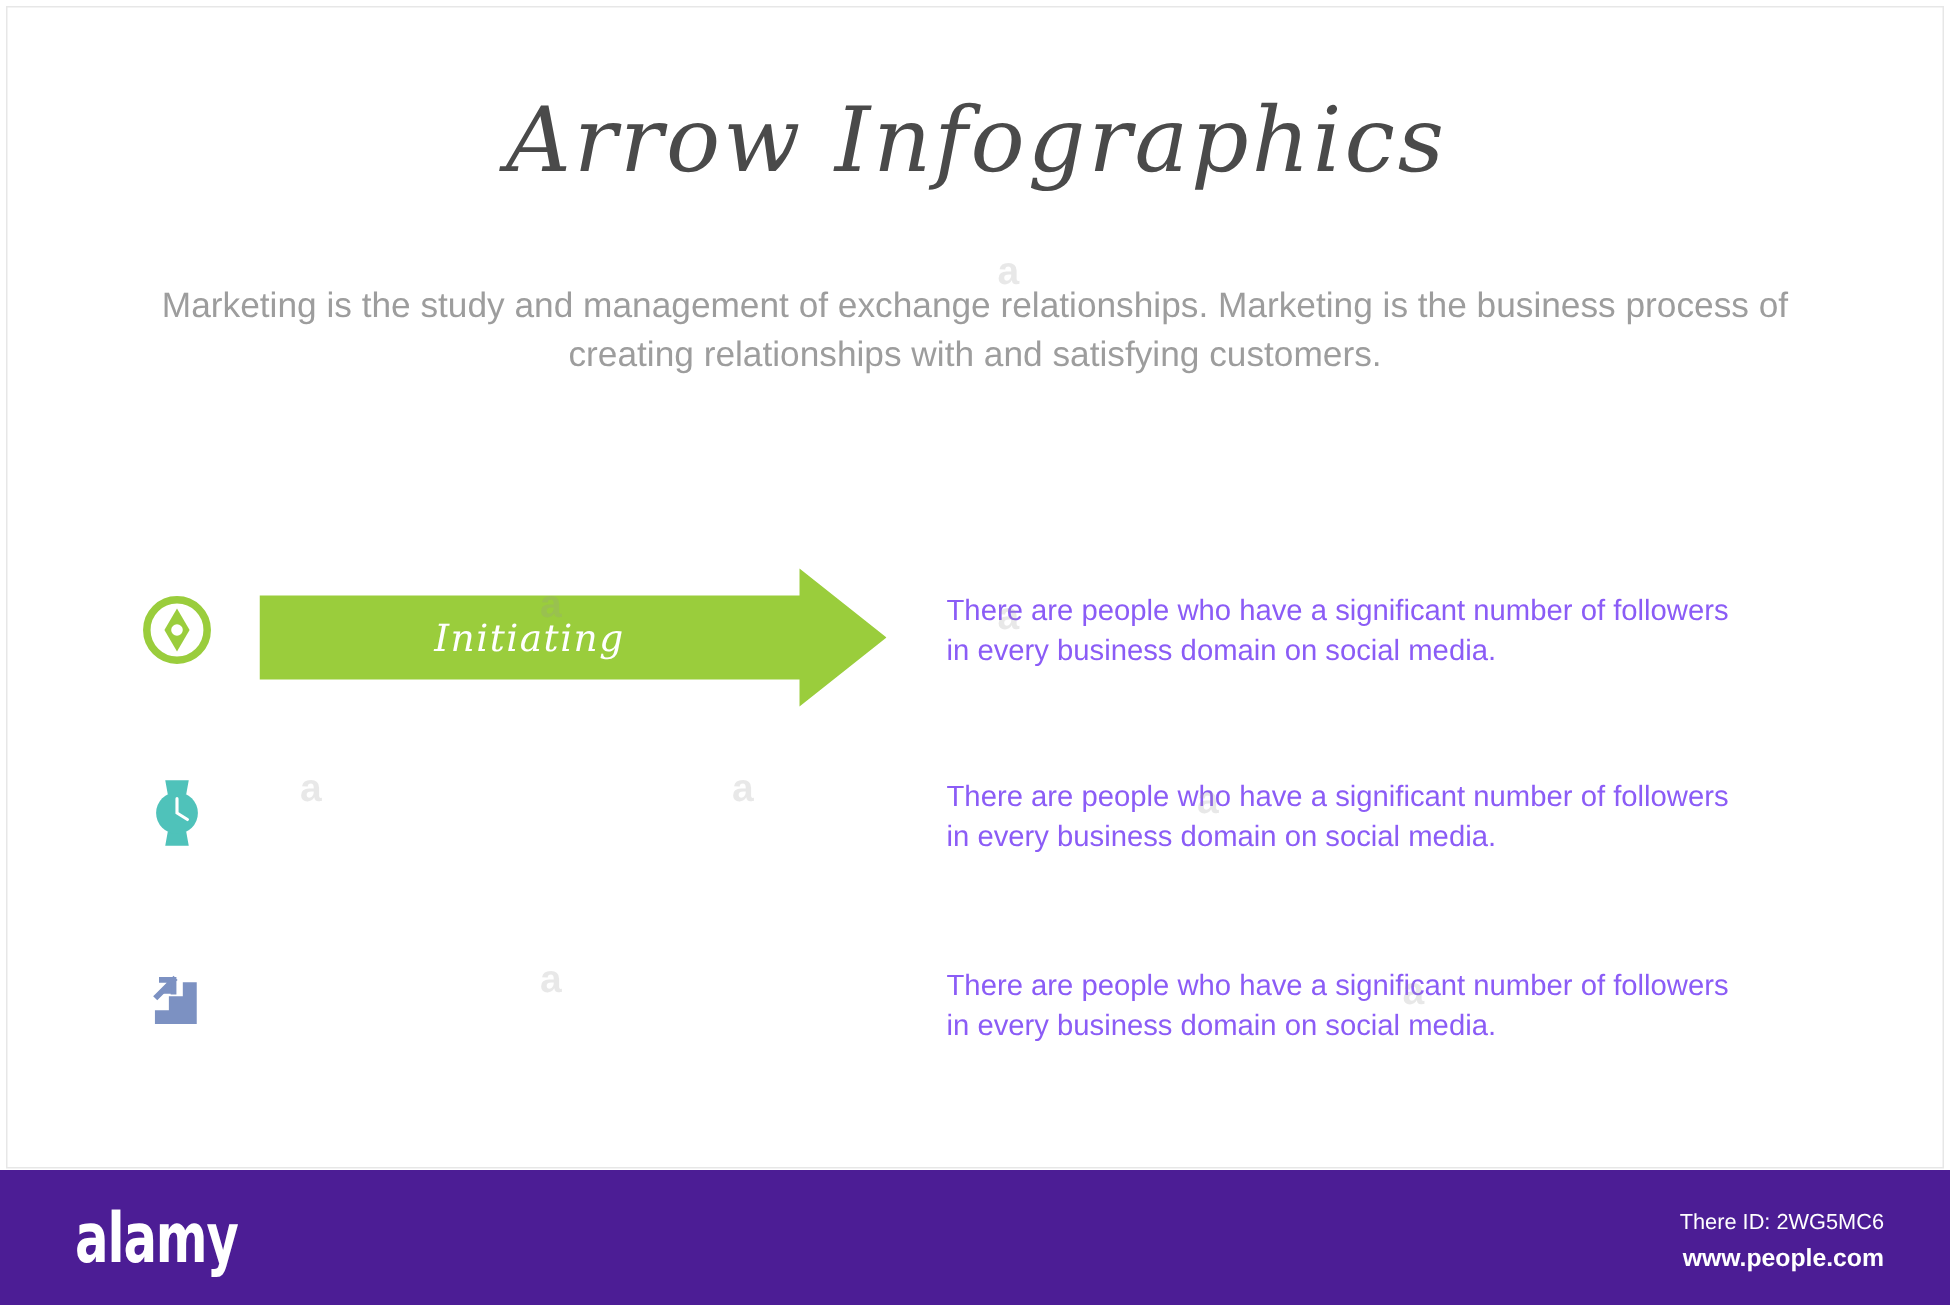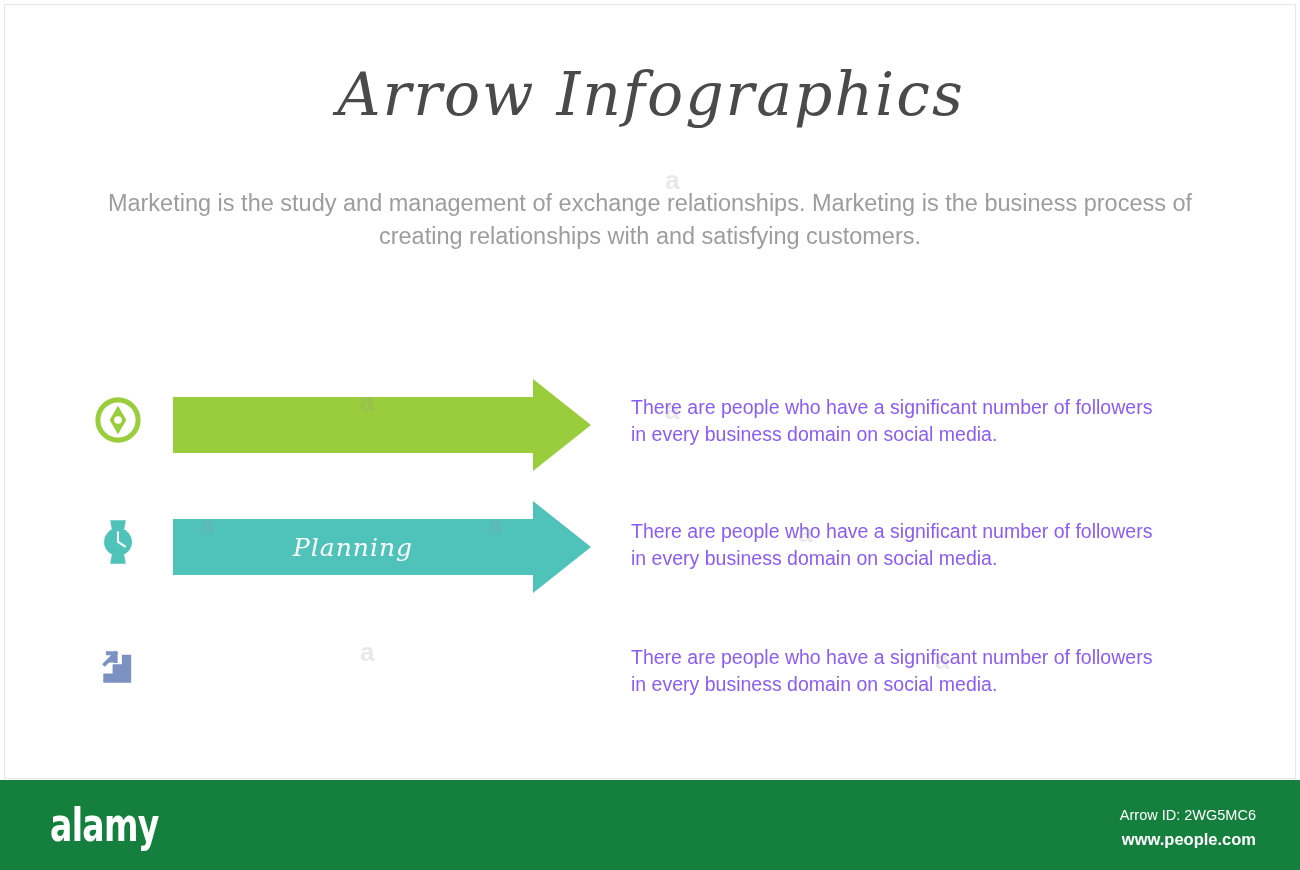--- a/index.html
+++ b/index.html
@@ -146,21 +146,21 @@
     user-select: none;
   }
 
   
   .footer {
     position: absolute;
     left: 0;
     bottom: 0;
     width: 1300px;
     height: 90px;
-    background: #15803d;
+    background: #4c1d95;
   }
 
   .alamy-logo {
     position: absolute;
     left: 50px;
     top: 22px;
     font-family: "DejaVu Sans", sans-serif;
     font-weight: bold;
     font-size: 46px;
     line-height: 46px;
@@ -210,42 +210,37 @@
             <circle cx="31" cy="31" r="24" fill="none" stroke="#9ACD3C" stroke-width="6"></circle>
             <path d="M31 14 L41 31 L31 48 L21 31 Z" fill="#9ACD3C"></path>
             <circle cx="31" cy="31" r="4.6" fill="#ffffff"></circle>
           </svg>
         </div>
 
         <div class="arrow">
           <svg viewBox="0 0 418 100" preserveAspectRatio="none" aria-hidden="true">
             <polygon points="0,22 360,22 360,4 418,50 360,96 360,78 0,78" fill="#9ACD3C"></polygon>
           </svg>
+          <div class="arrow-label">Initiating</div>
         </div>
 
         <div class="desc">There are people who have a significant number of followers in every business domain on social media.</div>
       </div>
 
       <div class="row row-1">
 
         <div class="icon-wrap">
           <svg viewBox="0 0 62 62" width="54" height="54" aria-hidden="true">
             <path d="M22 6 h18 l-2 11 a20 20 0 0 0 -14 0 Z" fill="#4FC2BA"></path>
             <path d="M22 56 h18 l-2 -11 a20 20 0 0 1 -14 0 Z" fill="#4FC2BA"></path>
             <circle cx="31" cy="31" r="16" fill="#4FC2BA"></circle>
             <path d="M31 20 L31 31 L39 36" fill="none" stroke="#ffffff" stroke-width="2.4" stroke-linecap="round"></path>
           </svg>
         </div>
 
-        <div class="arrow">
-          <svg viewBox="0 0 418 100" preserveAspectRatio="none" aria-hidden="true">
-            <polygon points="0,22 360,22 360,4 418,50 360,96 360,78 0,78" fill="#4FC2BA"></polygon>
-          </svg>
-          <div class="arrow-label">Planning</div>
-        </div>
 
         <div class="desc">There are people who have a significant number of followers in every business domain on social media.</div>
       </div>
 
       <div class="row row-2">
 
         <div class="icon-wrap">
           <svg viewBox="0 0 62 62" width="48" height="48" aria-hidden="true">
             <path d="M12 50 V38 h12 V26 h12 V14 h12 V50 Z" fill="#7C91C2"></path>
             <path d="M14 26 L28 12 M28 12 H18 M28 12 V22" fill="none" stroke="#7C91C2" stroke-width="5" stroke-linecap="square"></path>
@@ -266,18 +261,18 @@
     <div class="wm" style="left:793px; top:513px; font-size:26px;">a</div>
     <div class="wm" style="left:355px; top:632px; font-size:26px;">a</div>
     <div class="wm" style="left:930px; top:640px; font-size:26px;">a</div>
     <div class="wm" style="left:660px; top:160px; font-size:26px;">a</div>
 
   </div>
 
   <div class="footer">
     <div class="alamy-logo">alamy</div>
     <div class="footer-right">
-      <div class="footer-imageid">Arrow ID: 2WG5MC6</div>
+      <div class="footer-imageid">There ID: 2WG5MC6</div>
       <div class="footer-url">www.people.com</div>
     </div>
   </div>
 
 </div>
 
 </body></html>

